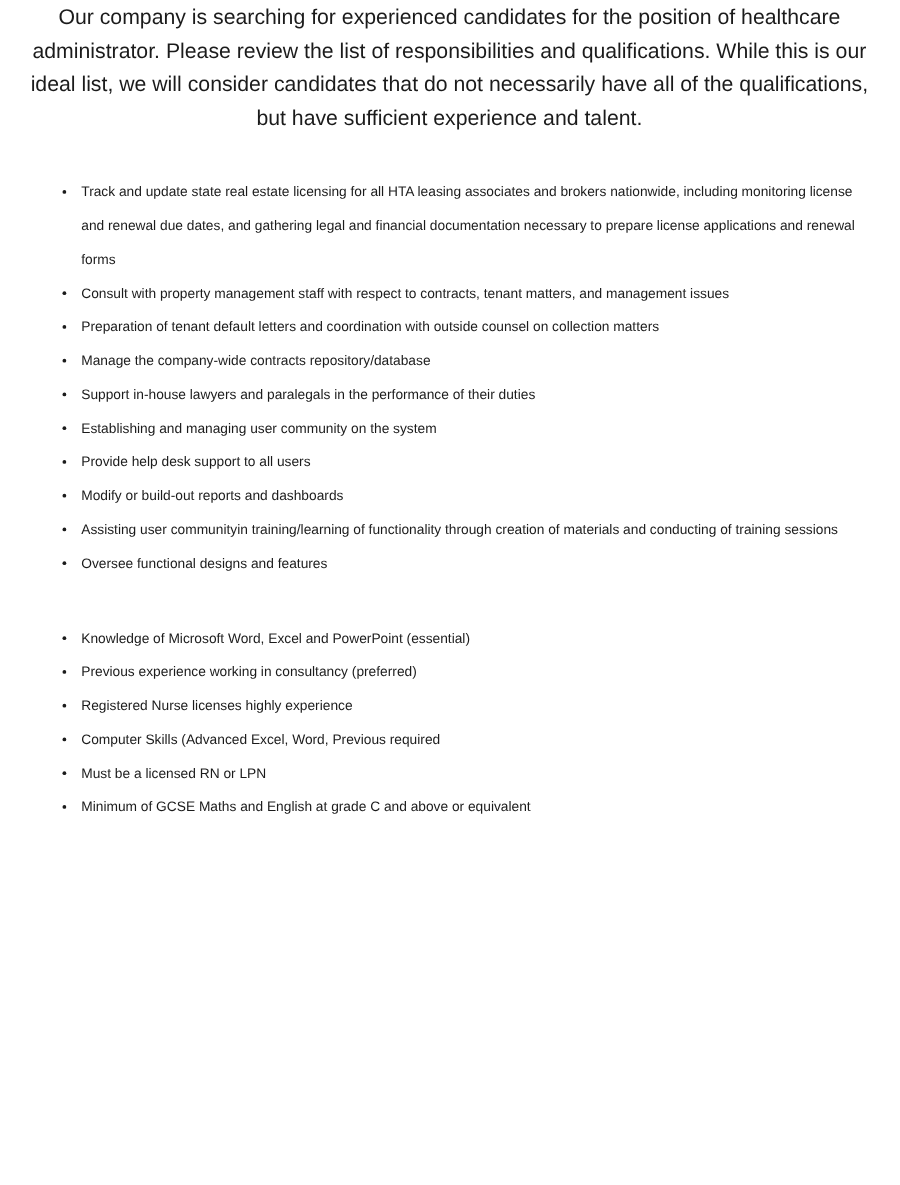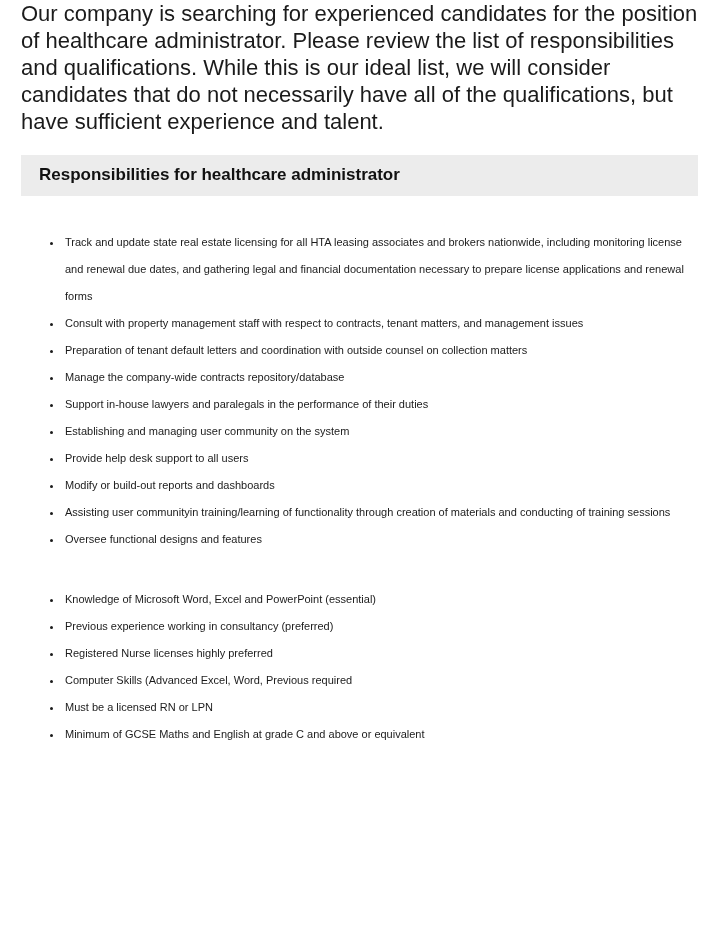--- a/index.html
+++ b/index.html
@@ -19,23 +19,24 @@
     font-size: 28px;
     line-height: 1.2;
     font-weight: bold;
     text-align: center;
     margin: 0;
     padding: 8px 0 22px 0;
     letter-spacing: -0.3px;
     color: #111111;
   }
   .intro {
-    font-size: 22px;
+    font-size: 17px;
     line-height: 27px;
     margin: 0 0 12px 0;
+    text-align: center;
   }
   .section-header {
     background: #ececec;
     font-size: 17px;
     font-weight: bold;
     padding: 10px 18px 11px 18px;
     margin-top: 20px;
     color: #111111;
   }
   ul.bullet-list {
@@ -50,38 +51,37 @@
   }
 </style>
 </head>
 <body>
 
 <div class="page">
 
 
   <p class="intro">Our company is searching for experienced candidates for the position of healthcare administrator. Please review the list of responsibilities and qualifications. While this is our ideal list, we will consider candidates that do not necessarily have all of the qualifications, but have sufficient experience and talent.</p>
 
-  <div class="section-header">Responsibilities for healthcare administrator</div>
 
   <ul class="bullet-list">
     <li>Track and update state real estate licensing for all HTA leasing associates and brokers nationwide, including monitoring license and renewal due dates, and gathering legal and financial documentation necessary to prepare license applications and renewal forms</li>
     <li>Consult with property management staff with respect to contracts, tenant matters, and management issues</li>
     <li>Preparation of tenant default letters and coordination with outside counsel on collection matters</li>
     <li>Manage the company-wide contracts repository/database</li>
     <li>Support in-house lawyers and paralegals in the performance of their duties</li>
     <li>Establishing and managing user community on the system</li>
     <li>Provide help desk support to all users</li>
     <li>Modify or build-out reports and dashboards</li>
     <li>Assisting user communityin training/learning of functionality through creation of materials and conducting of training sessions</li>
     <li>Oversee functional designs and features</li>
   </ul>
 
 
   <ul class="bullet-list">
     <li>Knowledge of Microsoft Word, Excel and PowerPoint (essential)</li>
     <li>Previous experience working in consultancy (preferred)</li>
-    <li>Registered Nurse licenses highly preferred</li>
+    <li>Registered Nurse licenses highly experience</li>
     <li>Computer Skills (Advanced Excel, Word, Previous required</li>
     <li>Must be a licensed RN or LPN</li>
     <li>Minimum of GCSE Maths and English at grade C and above or equivalent</li>
   </ul>
 
 </div>
 
 </body></html>

